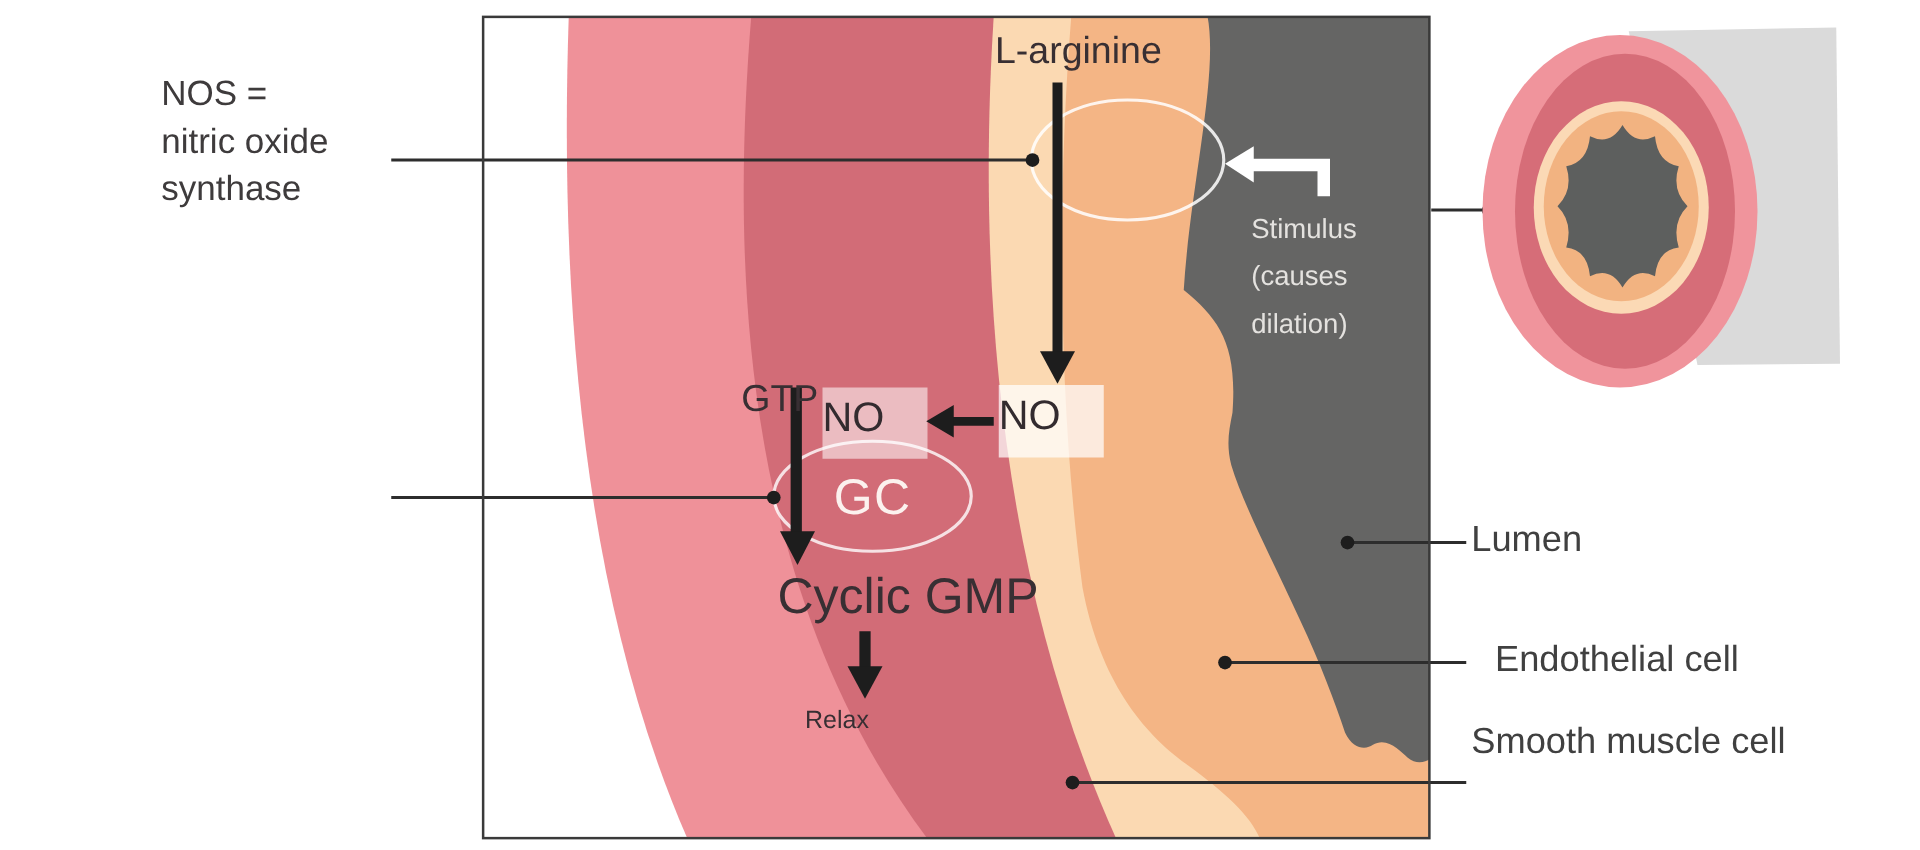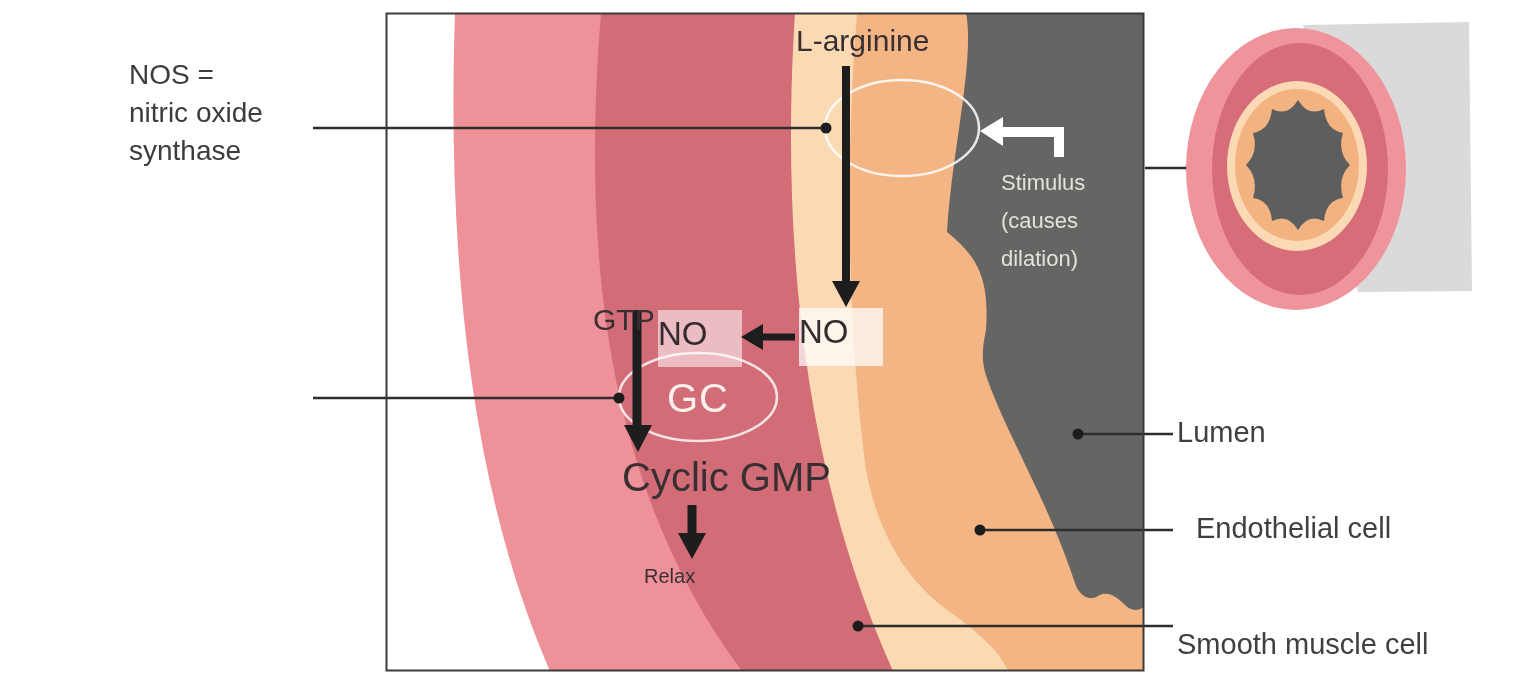--- a/index.html
+++ b/index.html
@@ -103,15 +103,15 @@
   <div class="txt no-label" style="left:658px;top:315px;width:84px;">NO</div>
   <div class="txt no-label" style="left:799px;top:313px;width:84px;">NO</div>
 
   <div class="txt dark-label" style="left:593px;top:255px;font-size:30px;margin-top:48px;">GTP</div>
   <div class="txt enzyme gc-label" style="left:623px;top:376px;width:150px;">GC</div>
   <div class="txt dark-label" style="left:622px;top:455px;font-size:40px;">Cyclic GMP</div>
   <div class="txt dark-label" style="left:644px;top:565px;font-size:20px;">Relax</div>
 
   <div class="txt right-label" style="left:1177px;top:416px;">Lumen</div>
   <div class="txt right-label" style="left:1177px;top:512px;margin-left:19px;">Endothelial cell</div>
-  <div class="txt right-label" style="left:1177px;top:628px;">Smooth muscle cell</div>
+  <div class="txt right-label" style="left:1177px;top:577px;">Smooth muscle cell</div>
 
 </div>
 
 </body></html>

